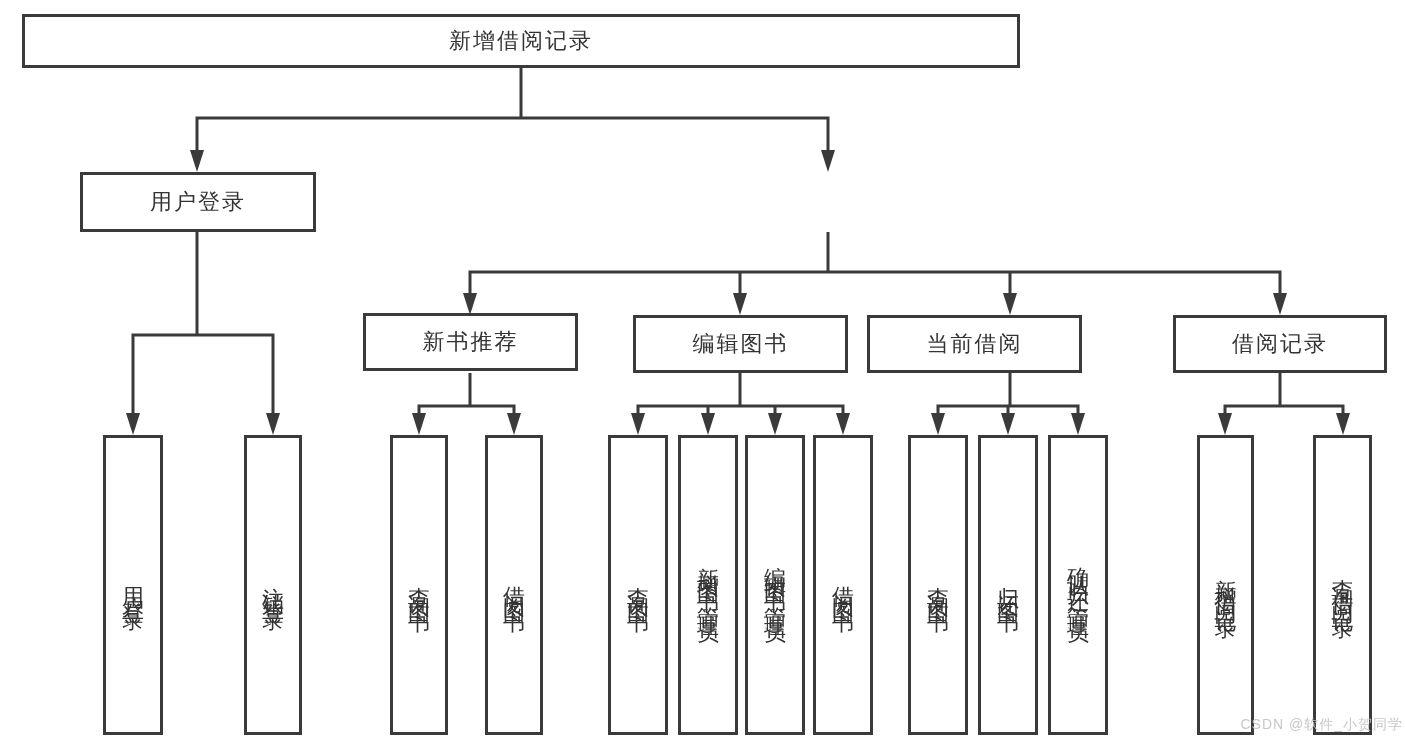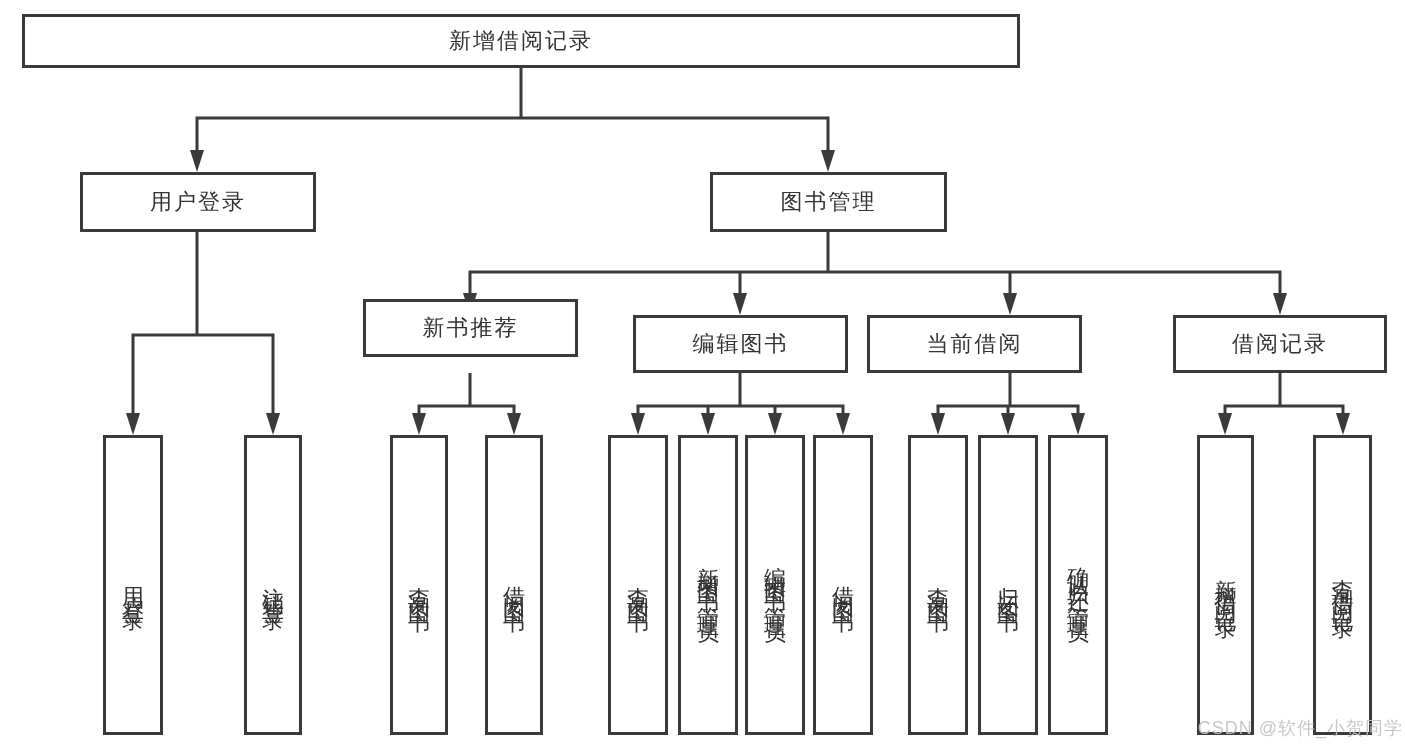--- a/index.html
+++ b/index.html
@@ -19,21 +19,21 @@
     position:absolute;z-index:2;top:435px;height:300px;background:#ffffff;
     border:3px solid #3a3a3a;box-sizing:border-box;
     display:flex;align-items:center;justify-content:center;
   }
   .leaf .vlabel{
     writing-mode:vertical-rl;text-orientation:mixed;
     font-size:22px;line-height:1;letter-spacing:8px;color:#333333;white-space:nowrap;
   }
   .watermark{
     position:absolute;z-index:5;top:716px;right:2px;
-    font-size:18px;color:#c3c3c3;letter-spacing:1px;opacity:.92;white-space:nowrap;
+    font-size:14px;color:#c3c3c3;letter-spacing:1px;opacity:.92;white-space:nowrap;
   }
 </style>
 </head>
 <body>
 
 <div class="canvas">
 
   <svg class="wires" width="1405" height="747" viewBox="0 0 1405 747">
     <g stroke="#3a3a3a" stroke-width="3" fill="none">
 
@@ -77,25 +77,22 @@
     </g>
   </svg>
 
   <div class="node" style="left:22px;top:14px;width:998px;height:54px">
     <span class="hlabel">新增借阅记录</span>
   </div>
 
   <div class="node" style="left:80px;top:172px;width:236px;height:60px">
     <span class="hlabel">用户登录</span>
   </div>
-  <div class="node" style="left:710px;top:172px;width:237px;height:60px">
-    <span class="hlabel">图书管理</span>
-  </div>
 
-  <div class="node" style="left:363px;top:299px;width:215px;height:58px">
+  <div class="node" style="left:363px;top:313px;width:215px;height:58px">
     <span class="hlabel">新书推荐</span>
   </div>
   <div class="node" style="left:633px;top:315px;width:215px;height:58px">
     <span class="hlabel">编辑图书</span>
   </div>
   <div class="node" style="left:867px;top:315px;width:215px;height:58px">
     <span class="hlabel">当前借阅</span>
   </div>
   <div class="node" style="left:1173px;top:315px;width:214px;height:58px">
     <span class="hlabel">借阅记录</span>

